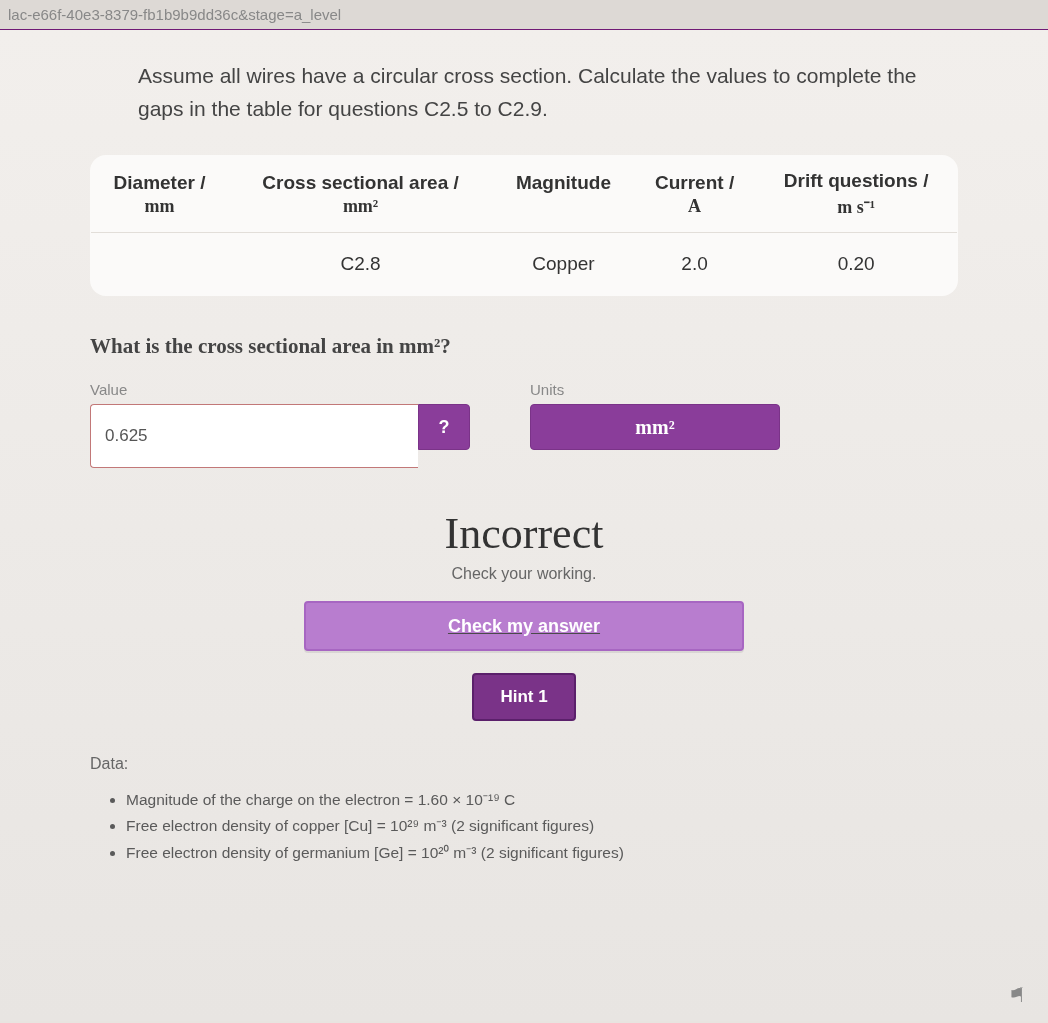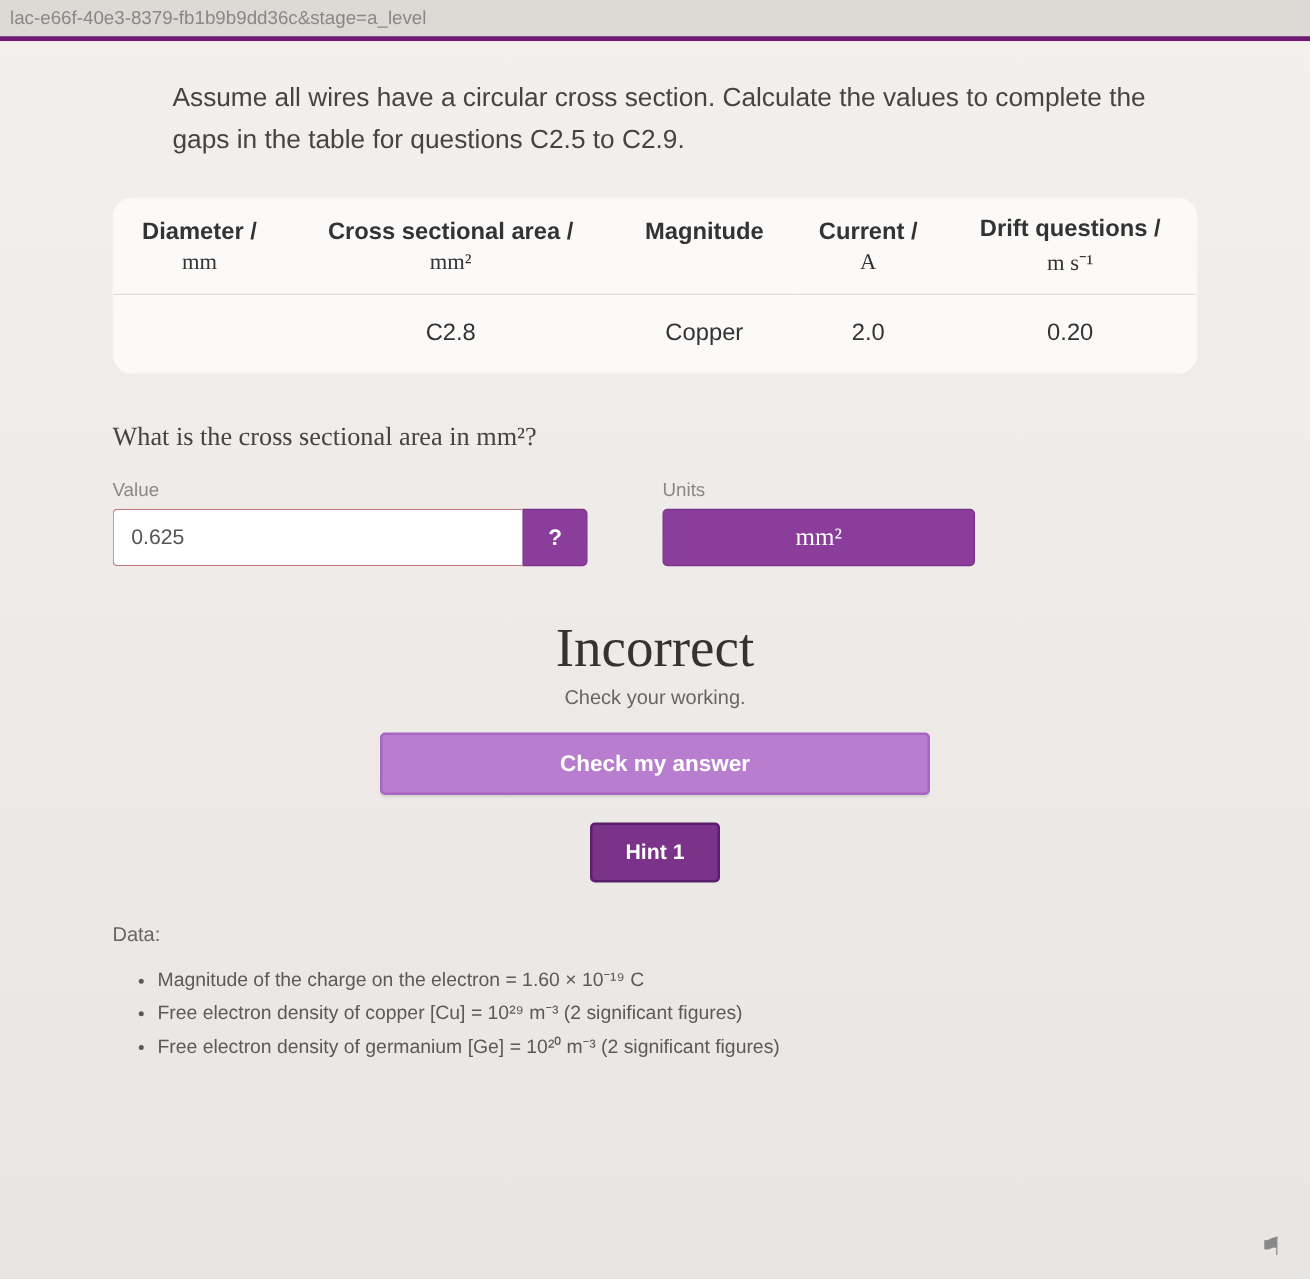--- a/index.html
+++ b/index.html
@@ -9,21 +9,21 @@
   background: #e8e4e0;
   font-family: Arial, Helvetica, sans-serif;
   color: #4a4a4a;
   overflow: hidden;
 }
 .url-bar {
   padding: 6px 8px;
   font-size: 15px;
   color: #888;
   background: #ddd9d5;
-  border-bottom: 4px solid #701a75;
+  border-bottom: 1px solid #701a75;
 }
 .page {
   padding: 30px 90px 20px 90px;
   background: linear-gradient(180deg,#f2efec 0%, #e8e5e2 100%);
   min-height: calc(100% - 32px);
   position: relative;
 }
 .intro {
   font-size: 21px;
   color: #444;
@@ -63,21 +63,21 @@
 }
 .answer-row { display:flex; gap: 60px; align-items:flex-start; margin-bottom: 40px;}
 .answer-col { display:flex; flex-direction:column;}
 .small-label { font-size: 15px; color:#888; margin-bottom:6px; }
 .value-box {
   display:flex;
   width: 380px;
 }
 .value-input {
   flex:1;
-  height: 46px;
+  height: 64px;
   border: 1px solid #c27878;
   border-right: none;
   border-radius: 4px 0 0 4px;
   padding: 0 14px;
   font-size: 17px;
   color:#555;
   background:#fff;
   outline:none;
 }
 .q-btn {
@@ -111,21 +111,21 @@
 .feedback-word {
   font-family: "Comic Sans MS", "Brush Script MT", cursive;
   font-size: 44px;
   color:#333;
   margin-bottom: 6px;
 }
 .feedback-sub {
   font-size: 16px;
   color:#666;
 }
-.btn-row { display:flex; justify-content:center; margin-bottom: 22px; }
+.btn-row { display:flex; justify-content:center; margin-bottom: 22px; text-decoration: underline; }
 .check-btn {
   width: 440px;
   height: 50px;
   background:#b87dcf;
   border: 2px solid #a766c2;
   border-radius: 4px;
   color:#fff;
   font-size: 18px;
   font-weight:600;
   cursor:pointer;
@@ -138,21 +138,21 @@
   border: 2px solid #5b206b;
   border-radius:4px;
   color:#fff;
   font-size:17px;
   font-weight:600;
   cursor:pointer;
 }
 .data-heading { font-size:16px; color:#666; margin-bottom:14px; }
 .data-list { list-style: disc; padding-left: 36px; margin-top: 10px; }
 .data-list li { font-size:15.5px; color:#5a5a5a; line-height:1.7; }
-.serif { font-family: Georgia,'Times New Roman',serif; }
+.serif { font-family: Georgia,'Times New Roman',serif; font-weight: bold; }
 .flag-icon {
   position:absolute;
   right: 22px;
   bottom: 14px;
   font-size: 20px;
   color:#888;
   cursor:pointer;
   transform: scaleX(-1);
 }
 </style>

